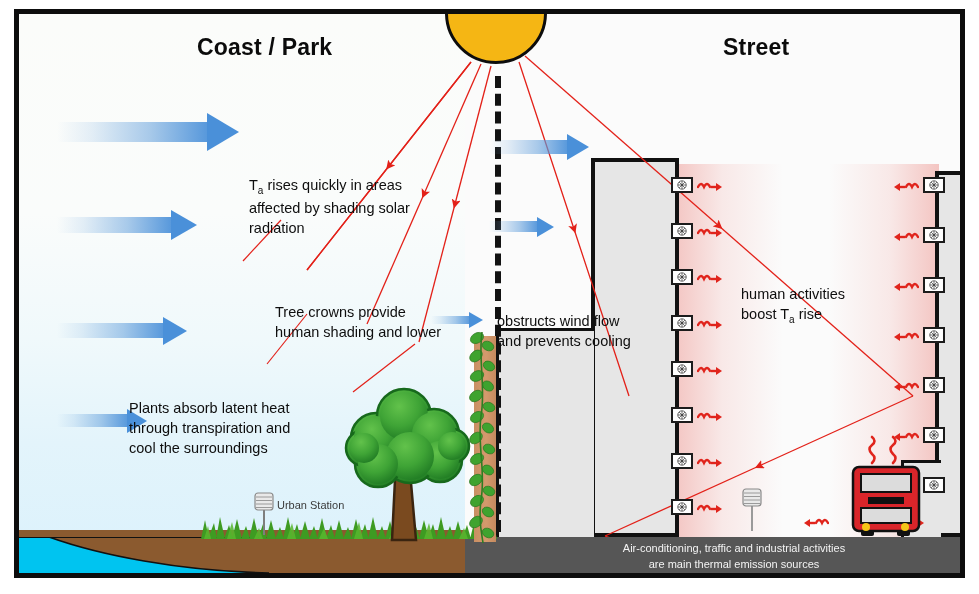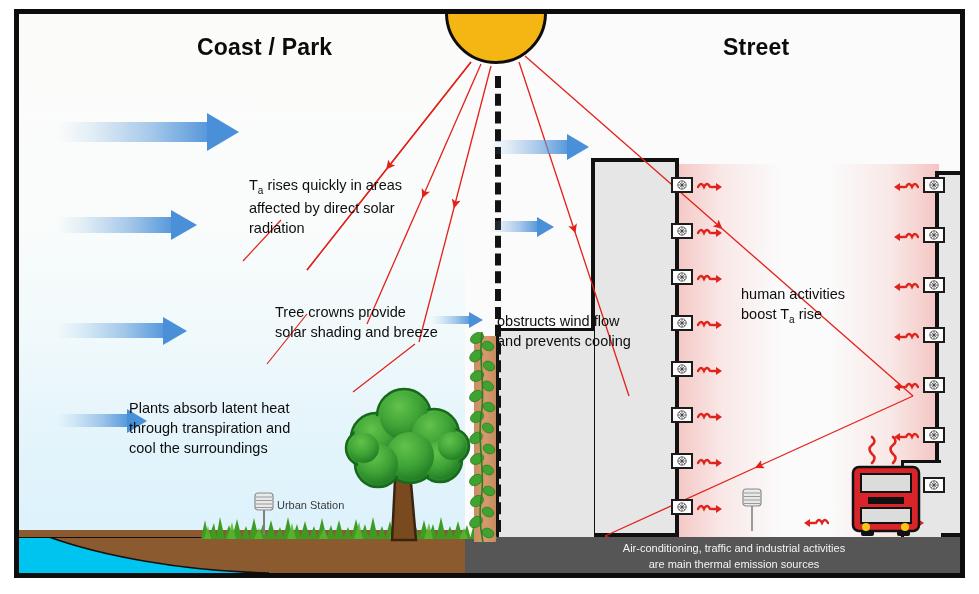--- a/index.html
+++ b/index.html
@@ -767,28 +767,28 @@
         <line x1="248" y1="350" x2="288" y2="300"></line>
         <line x1="334" y1="378" x2="396" y2="330"></line>
       </g>
     </svg>
 
     <div class="heading" id="h-coast">Coast / Park</div>
     <div class="heading" id="h-street">Street</div>
 
     <div class="callout" style="left:230px;top:161px;width:220px;">
       <div><span>T</span><sub>a</sub><span> rises quickly in areas</span></div>
-      <div>affected by direct solar</div>
+      <div>affected by shading solar</div>
       <div>radiation</div>
     </div>
 
 
     <div class="callout" style="left:256px;top:288px;width:200px;">
       <div>Tree crowns provide</div>
-      <div>solar shading and breeze</div>
+      <div>human shading and lower</div>
     </div>
 
     <div class="callout" style="left:110px;top:384px;width:215px;">
       <div>Plants absorb latent heat</div>
       <div>through transpiration and</div>
       <div>cool the surroundings</div>
     </div>
 
     <div class="callout" style="left:478px;top:297px;width:196px;">
       <div>obstructs wind flow</div>

